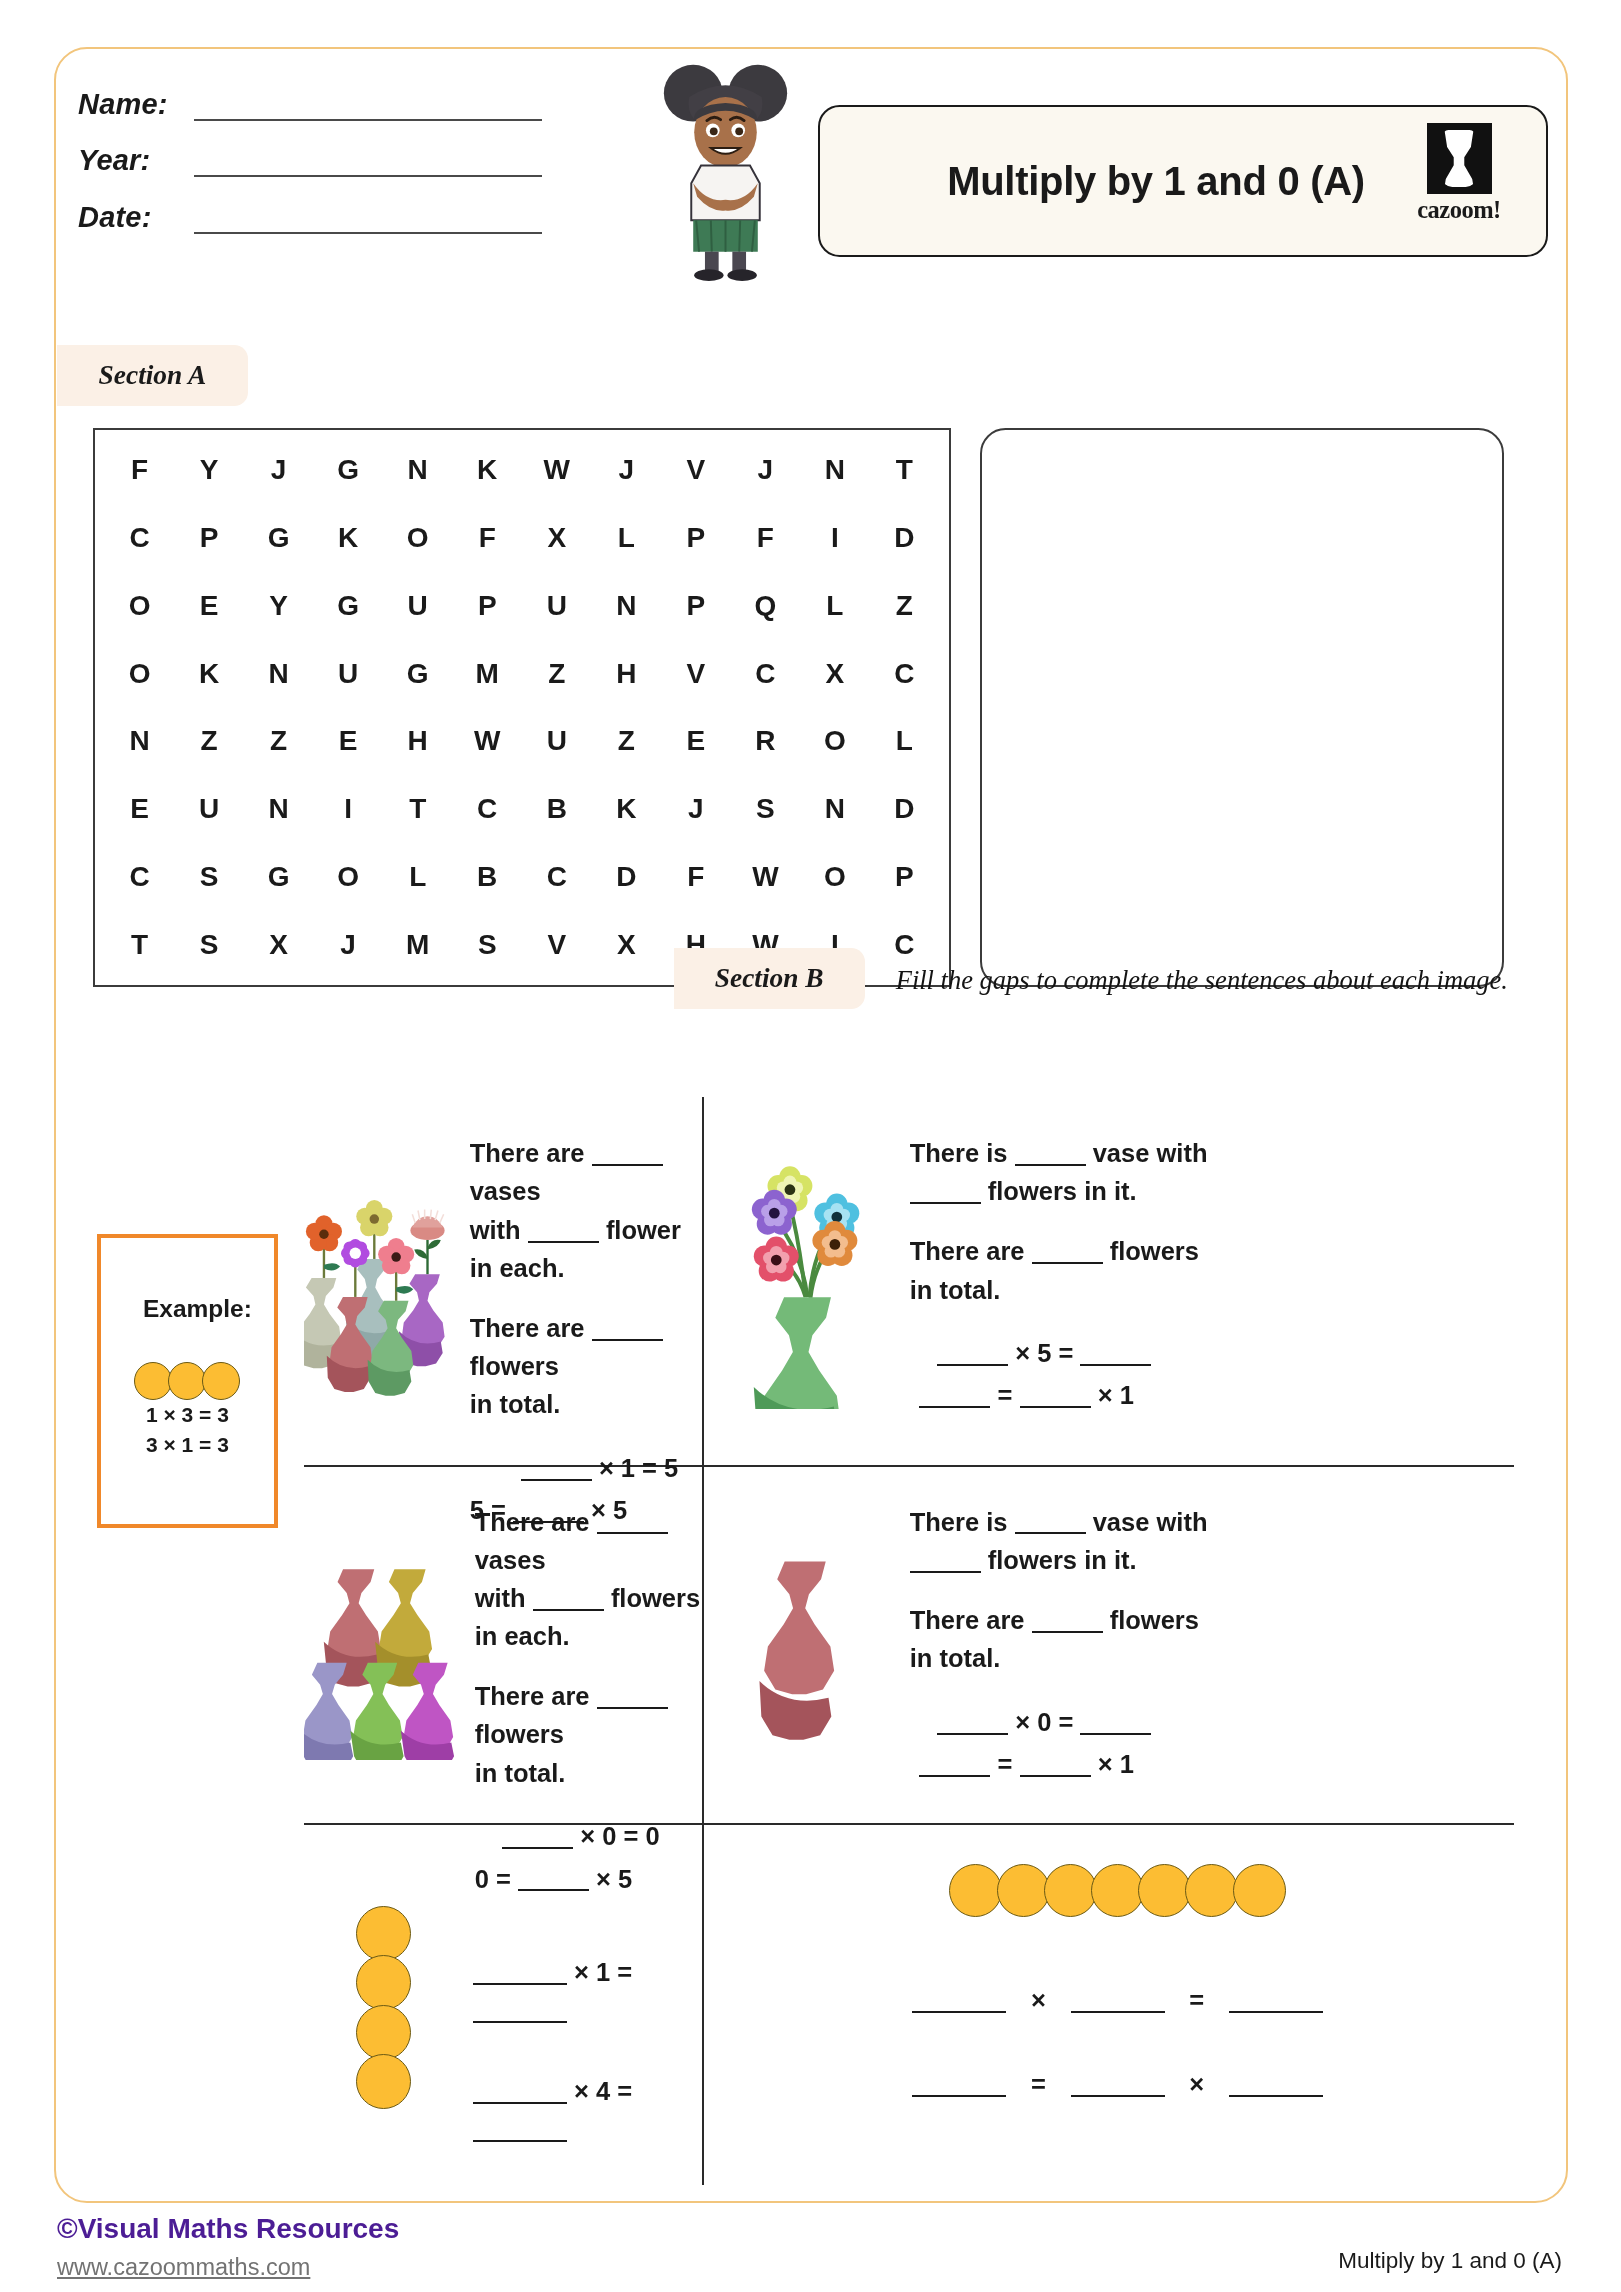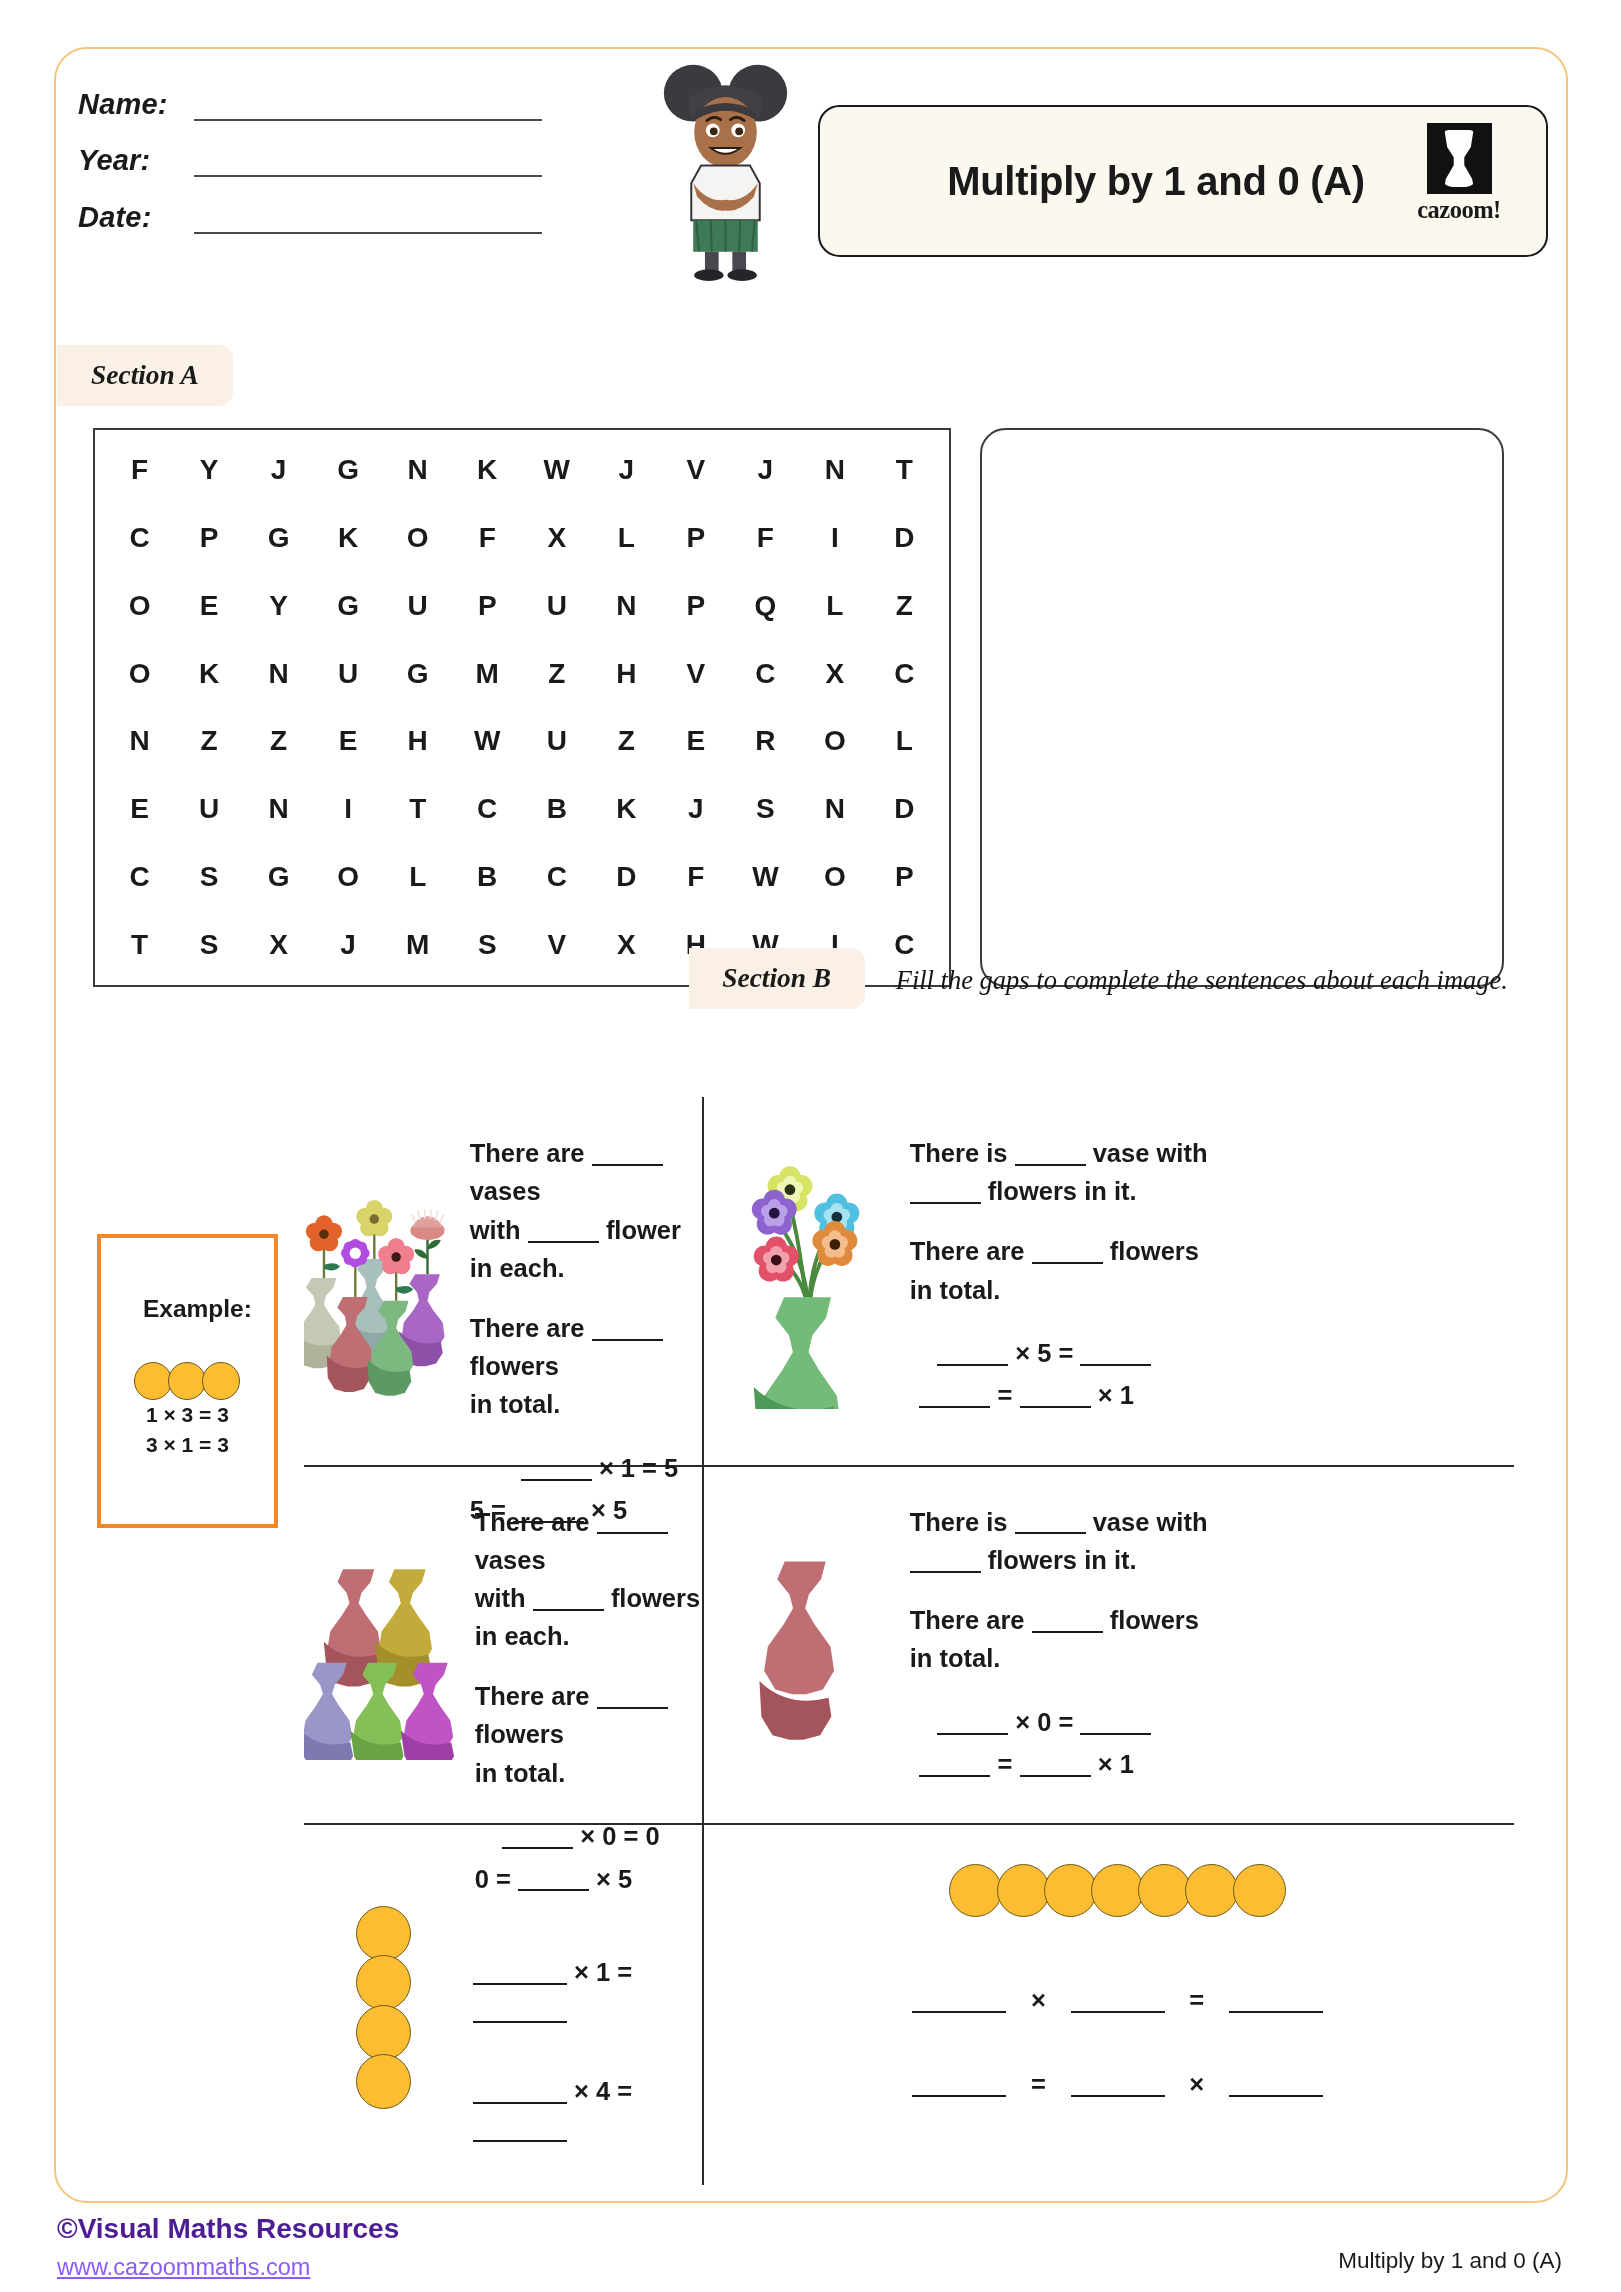--- a/index.html
+++ b/index.html
@@ -45,21 +45,21 @@
     position:absolute;left:50%;top:6.9px;transform:translateX(-50%);
     width:33px;height:57px;background:#fff;
     border-radius:5.9px 5.9px 9.8px 9.8px;
     clip-path:polygon(6% 0,94% 0,86% 30%,66% 48%,66% 62%,90% 86%,94% 100%,6% 100%,10% 86%,34% 62%,34% 48%,14% 30%);
   }
   .logo-word{ font-family:"Liberation Serif", serif; font-weight:bold; font-size:24.5px; letter-spacing:-0.5px; margin-top:2px;}
 
   
   .sec-band{ position:absolute; display:flex; align-items:flex-start; }
   .sec-pill{
-    width:176px; height:61px; background:#fbf0e6; border-radius:0 13.7px 13.7px 0;
+    width:191px; height:61px; background:#fbf0e6; border-radius:0 13.7px 13.7px 0;
     display:flex; align-items:center; justify-content:center;
     font-family:"Liberation Serif", serif; font-weight:bold; font-style:italic;
     font-size:27.4px;
   }
   .sec-instr{
     margin-left:31px; font-family:"Liberation Serif", serif; font-style:italic;
     font-size:26.5px; line-height:1.42; padding-top:3.9px; color:#141414;
   }
 
   
@@ -94,21 +94,21 @@
   .cell{ position:absolute; display:flex; }
   .art{ display:flex; align-items:center; justify-content:center; }
   .txt{ font-size:25.5px; font-weight:bold; line-height:1.5; }
   .blank{ display:inline-block; border-bottom:2.5px solid #1a1a1a; vertical-align:-3.9px; } .b-md{ width:71px; } .b-lg{ width:94px; }
   .eqline{ margin-top:3.9px; }
   .gap{ height:21.6px; }
 
   
   .footer{ position:absolute; left:57px; top:2213px; width:1509px; font-family:"Liberation Sans Narrow","Liberation Sans",sans-serif; }
   .f-copy{ font-size:28px; color:#4c1d95;font-weight:bold; }
-  .f-url{ font-size:23.5px; color:#8b5cf6; text-decoration:underline; margin-top:8.8px; display:inline-block;}
+  .f-url{ font-size:23.5px; color:#737373; text-decoration:underline; margin-top:8.8px; display:inline-block;}
   .f-right{ position:absolute; right:3.9px; top:35px; font-size:22.5px; }
 </style>
 </head>
 <body>
 
 <div class="page-frame"></div>
 
 <div class="header">
 
   <div class="namebox">

